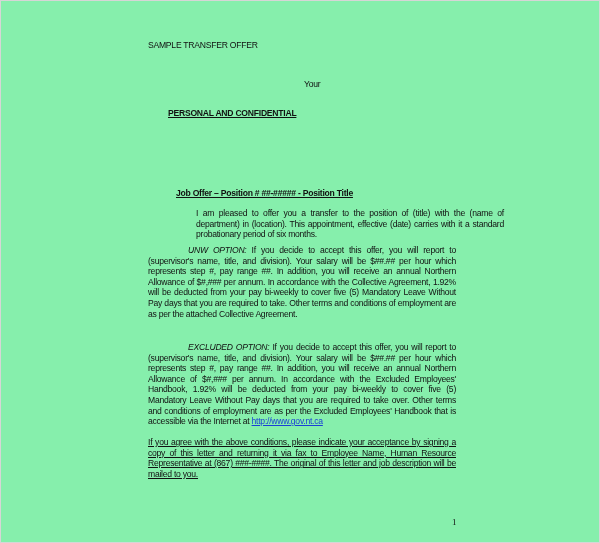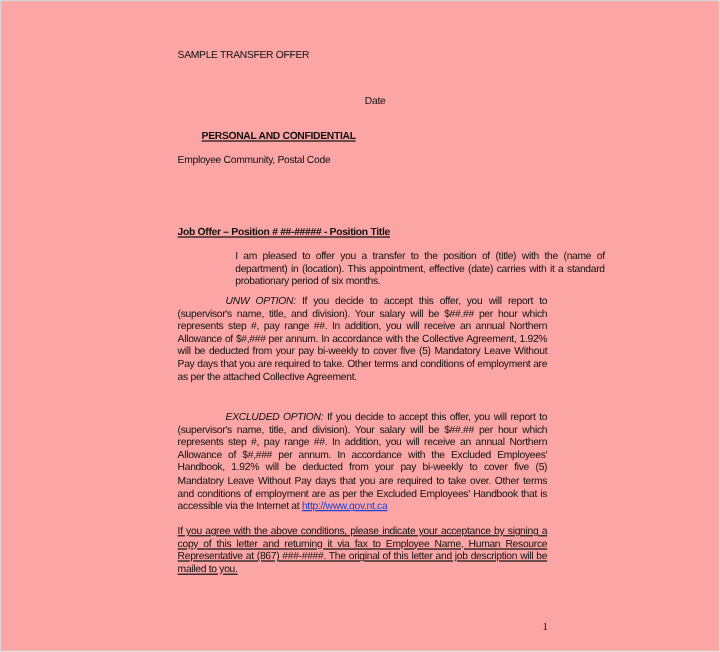--- a/index.html
+++ b/index.html
@@ -1,57 +1,56 @@
 <!DOCTYPE html>
 <html><head>
 <meta charset="utf-8">
 <style>
   html, body { margin: 0; padding: 0; background: #ffffff; }
   body { width: 600px; height: 543px; overflow: hidden; }
   .page {
     position: relative;
     width: 598px; height: 541px;
     border: 1px solid #d6d6d6;
-    background: #fca5a5;
+    background: #86efac;
     font-family: "Liberation Sans", sans-serif;
     color: #111111;
     font-size: 8.6px;
     line-height: 10.6px;
     letter-spacing: -0.25px;
   }
   .abs { position: absolute; left: 147px; }
   .title { top: 39px; }
   .date { top: 78px; left: 303px; position: absolute; }
   .heading { font-weight: bold; text-decoration: underline; }
   .personal { top: 107px; padding-left: 20px; }
   .addr { top: 127px; }
   .dear { top: 167px; }
-  .joboffer { top: 187px; }
+  .joboffer { top: 187px; margin-left: 28px; }
   .para { width: 308px; text-align: justify; position: absolute; left: 147px; }
   .p1 { top: 207px; margin-left: 48px; }
   .p2 { top: 244px; }
   .p3 { top: 341px; }
   .p4 { top: 436px; text-decoration: underline; }
   .p5 { top: 460px; }
   .ital { font-style: italic; margin-left: 40px; }
   .link { color: #1a3fd6; text-decoration: underline; }
   .pagenum { position: absolute; top: 516px; left: 451px; font-family: "Liberation Serif", serif; font-size: 9px; }
   .line { display: block; }
 </style>
 </head>
 <body>
 
 <div class="page">
   <div class="abs title">SAMPLE TRANSFER OFFER</div>
-  <div class="date">Date</div>
+  <div class="date">Your</div>
 
   <div class="abs personal heading">PERSONAL AND CONFIDENTIAL</div>
 
   <div class="abs addr">
-    <span class="line">Employee Community, Postal Code</span>
   </div>
 
 
   <div class="abs joboffer heading">Job Offer – Position # ##-##### - Position Title</div>
 
   <div class="para p1">I am pleased to offer you a transfer to the position of (title) with the (name of department) in (location).  This appointment, effective (date) carries with it a standard probationary period of six months.</div>
 
   <div class="para p2">
     <span class="ital">UNW OPTION:</span><span>  If you decide to accept this offer, you will report to (supervisor's name, title, and division).  Your salary will be $##.## per hour which represents step #, pay range ##.  In addition, you will receive an annual Northern Allowance of $#,### per annum.  In accordance with the Collective Agreement, 1.92% will be deducted from your pay bi-weekly to cover five (5) Mandatory Leave Without Pay days that you are required to take.   Other terms and conditions of employment are as per the attached Collective Agreement.</span>
   </div>

